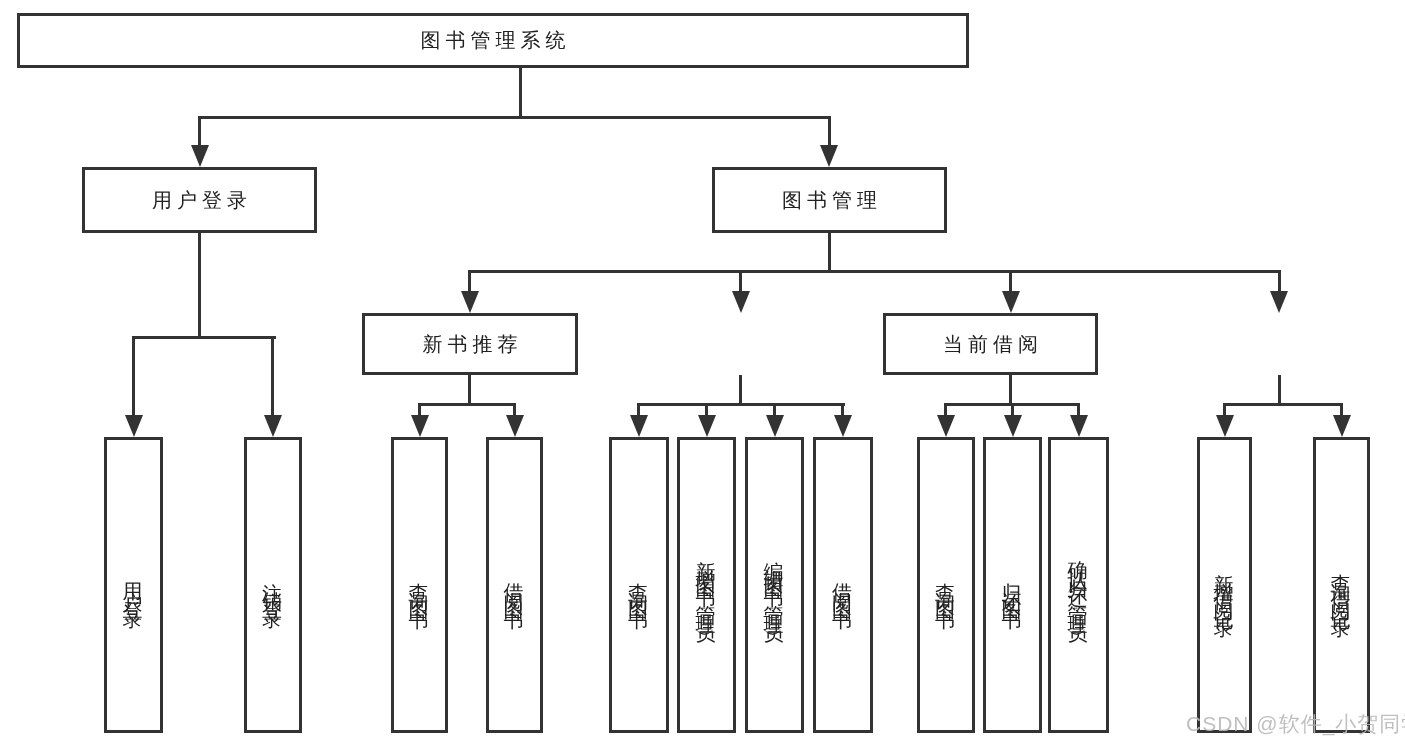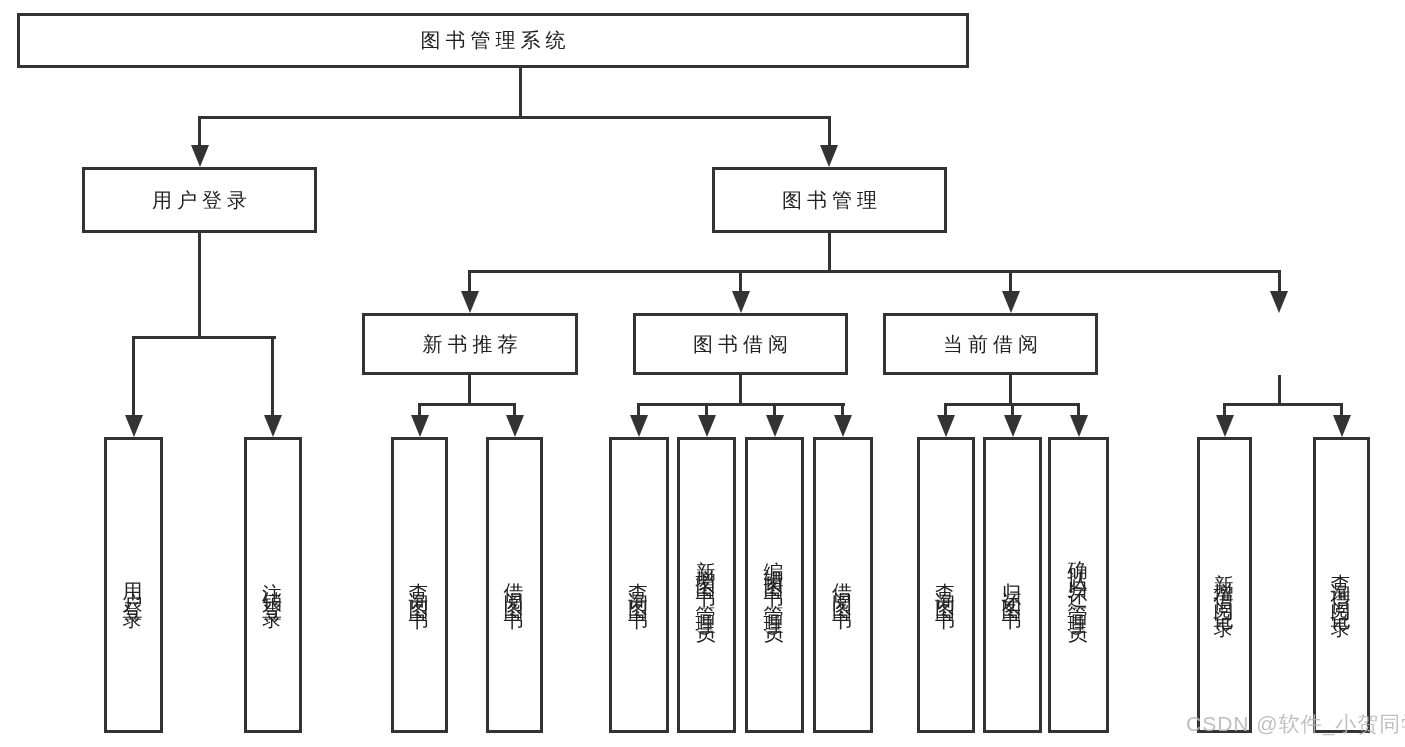--- a/index.html
+++ b/index.html
@@ -121,23 +121,20 @@
   <div class="box h" style="left:82px;top:167px;width:235px;height:66px">
     <span>用户登录</span>
   </div>
   <div class="box h" style="left:712px;top:167px;width:235px;height:66px">
     <span>图书管理</span>
   </div>
 
   <div class="box h" style="left:362px;top:313px;width:216px;height:62px">
     <span>新书推荐</span>
   </div>
-  <div class="box h" style="left:633px;top:313px;width:215px;height:62px">
-    <span>图书借阅</span>
-  </div>
   <div class="box h" style="left:883px;top:313px;width:215px;height:62px">
     <span>当前借阅</span>
   </div>
 
   <div class="box v" style="left:104px;top:437px;width:59px;height:296px">
     <span>用户登录</span>
   </div>
   <div class="box v" style="left:244px;top:437px;width:58px;height:296px">
     <span>注销登录</span>
   </div>

